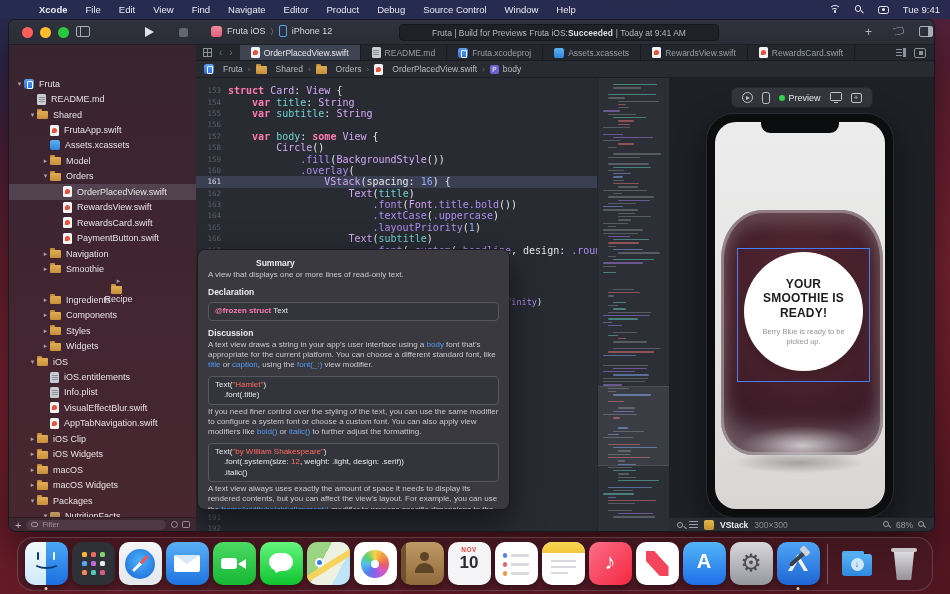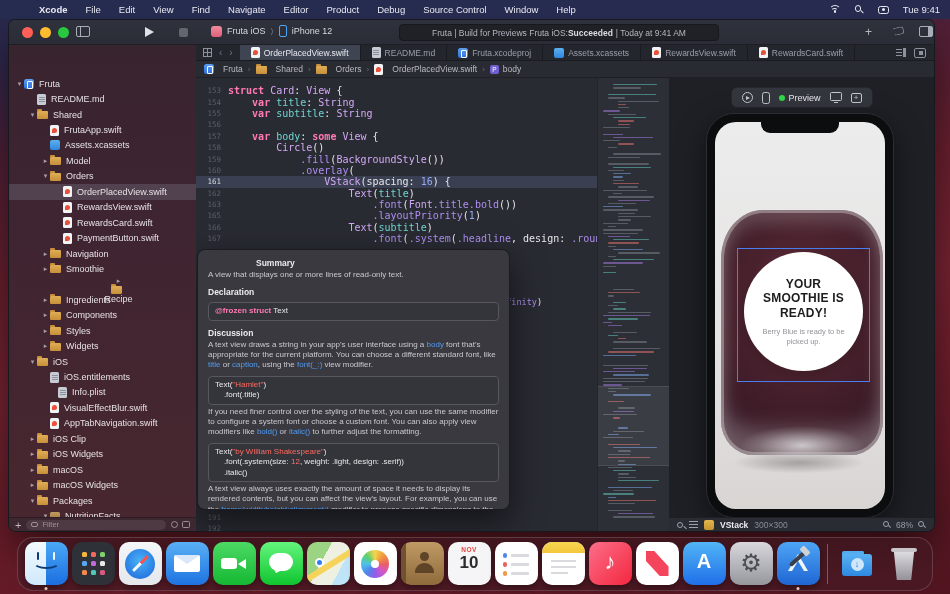--- a/index.html
+++ b/index.html
@@ -408,21 +408,21 @@
         <div class="trow" style="padding-left: 19px;">
           <span class="tchev">▾</span>
           <span class="ticon fic-folder"></span>
           <span>iOS</span>
         </div>
         <div class="trow" style="padding-left: 32px;">
           <span class="tchev"></span>
           <span class="ticon fic-doc"></span>
           <span>iOS.entitlements</span>
         </div>
-        <div class="trow" style="padding-left: 40px;">
+        <div class="trow" style="padding-left: 32px;">
           <span class="tchev"></span>
           <span class="ticon fic-doc"></span>
           <span>Info.plist</span>
         </div>
         <div class="trow" style="padding-left: 32px;">
           <span class="tchev"></span>
           <span class="ticon fic-swift"></span>
           <span>VisualEffectBlur.swift</span>
         </div>
         <div class="trow" style="padding-left: 32px;">
@@ -579,20 +579,24 @@
               <span class="lnum">161</span>
               <span class="ctext"><span class="c-p">                </span><span class="c-t">VStack</span><span class="c-p">(spacing: </span><span class="c-n">16</span><span class="c-p">) {</span></span>
             </div>
             <div class="crow">
               <span class="lnum">162</span>
               <span class="ctext"><span class="c-p">                    </span><span class="c-t">Text</span><span class="c-p">(</span><span class="c-v">title</span><span class="c-p">)</span></span>
             </div>
             <div class="crow">
               <span class="lnum">163</span>
               <span class="ctext"><span class="c-p">                        </span><span class="c-m">.font</span><span class="c-p">(</span><span class="c-t">Font</span><span class="c-m">.title</span><span class="c-m">.bold</span><span class="c-p">())</span></span>
+            </div>
+            <div class="crow">
+              <span class="lnum">164</span>
+              <span class="ctext"><span class="c-p">                        </span><span class="c-m">.textCase</span><span class="c-p">(</span><span class="c-m">.uppercase</span><span class="c-p">)</span></span>
             </div>
             <div class="crow">
               <span class="lnum">165</span>
               <span class="ctext"><span class="c-p">                        </span><span class="c-m">.layoutPriority</span><span class="c-p">(</span><span class="c-n">1</span><span class="c-p">)</span></span>
             </div>
             <div class="crow">
               <span class="lnum">166</span>
               <span class="ctext"><span class="c-p">                    </span><span class="c-t">Text</span><span class="c-p">(</span><span class="c-v">subtitle</span><span class="c-p">)</span></span>
             </div>
             <div class="crow">

